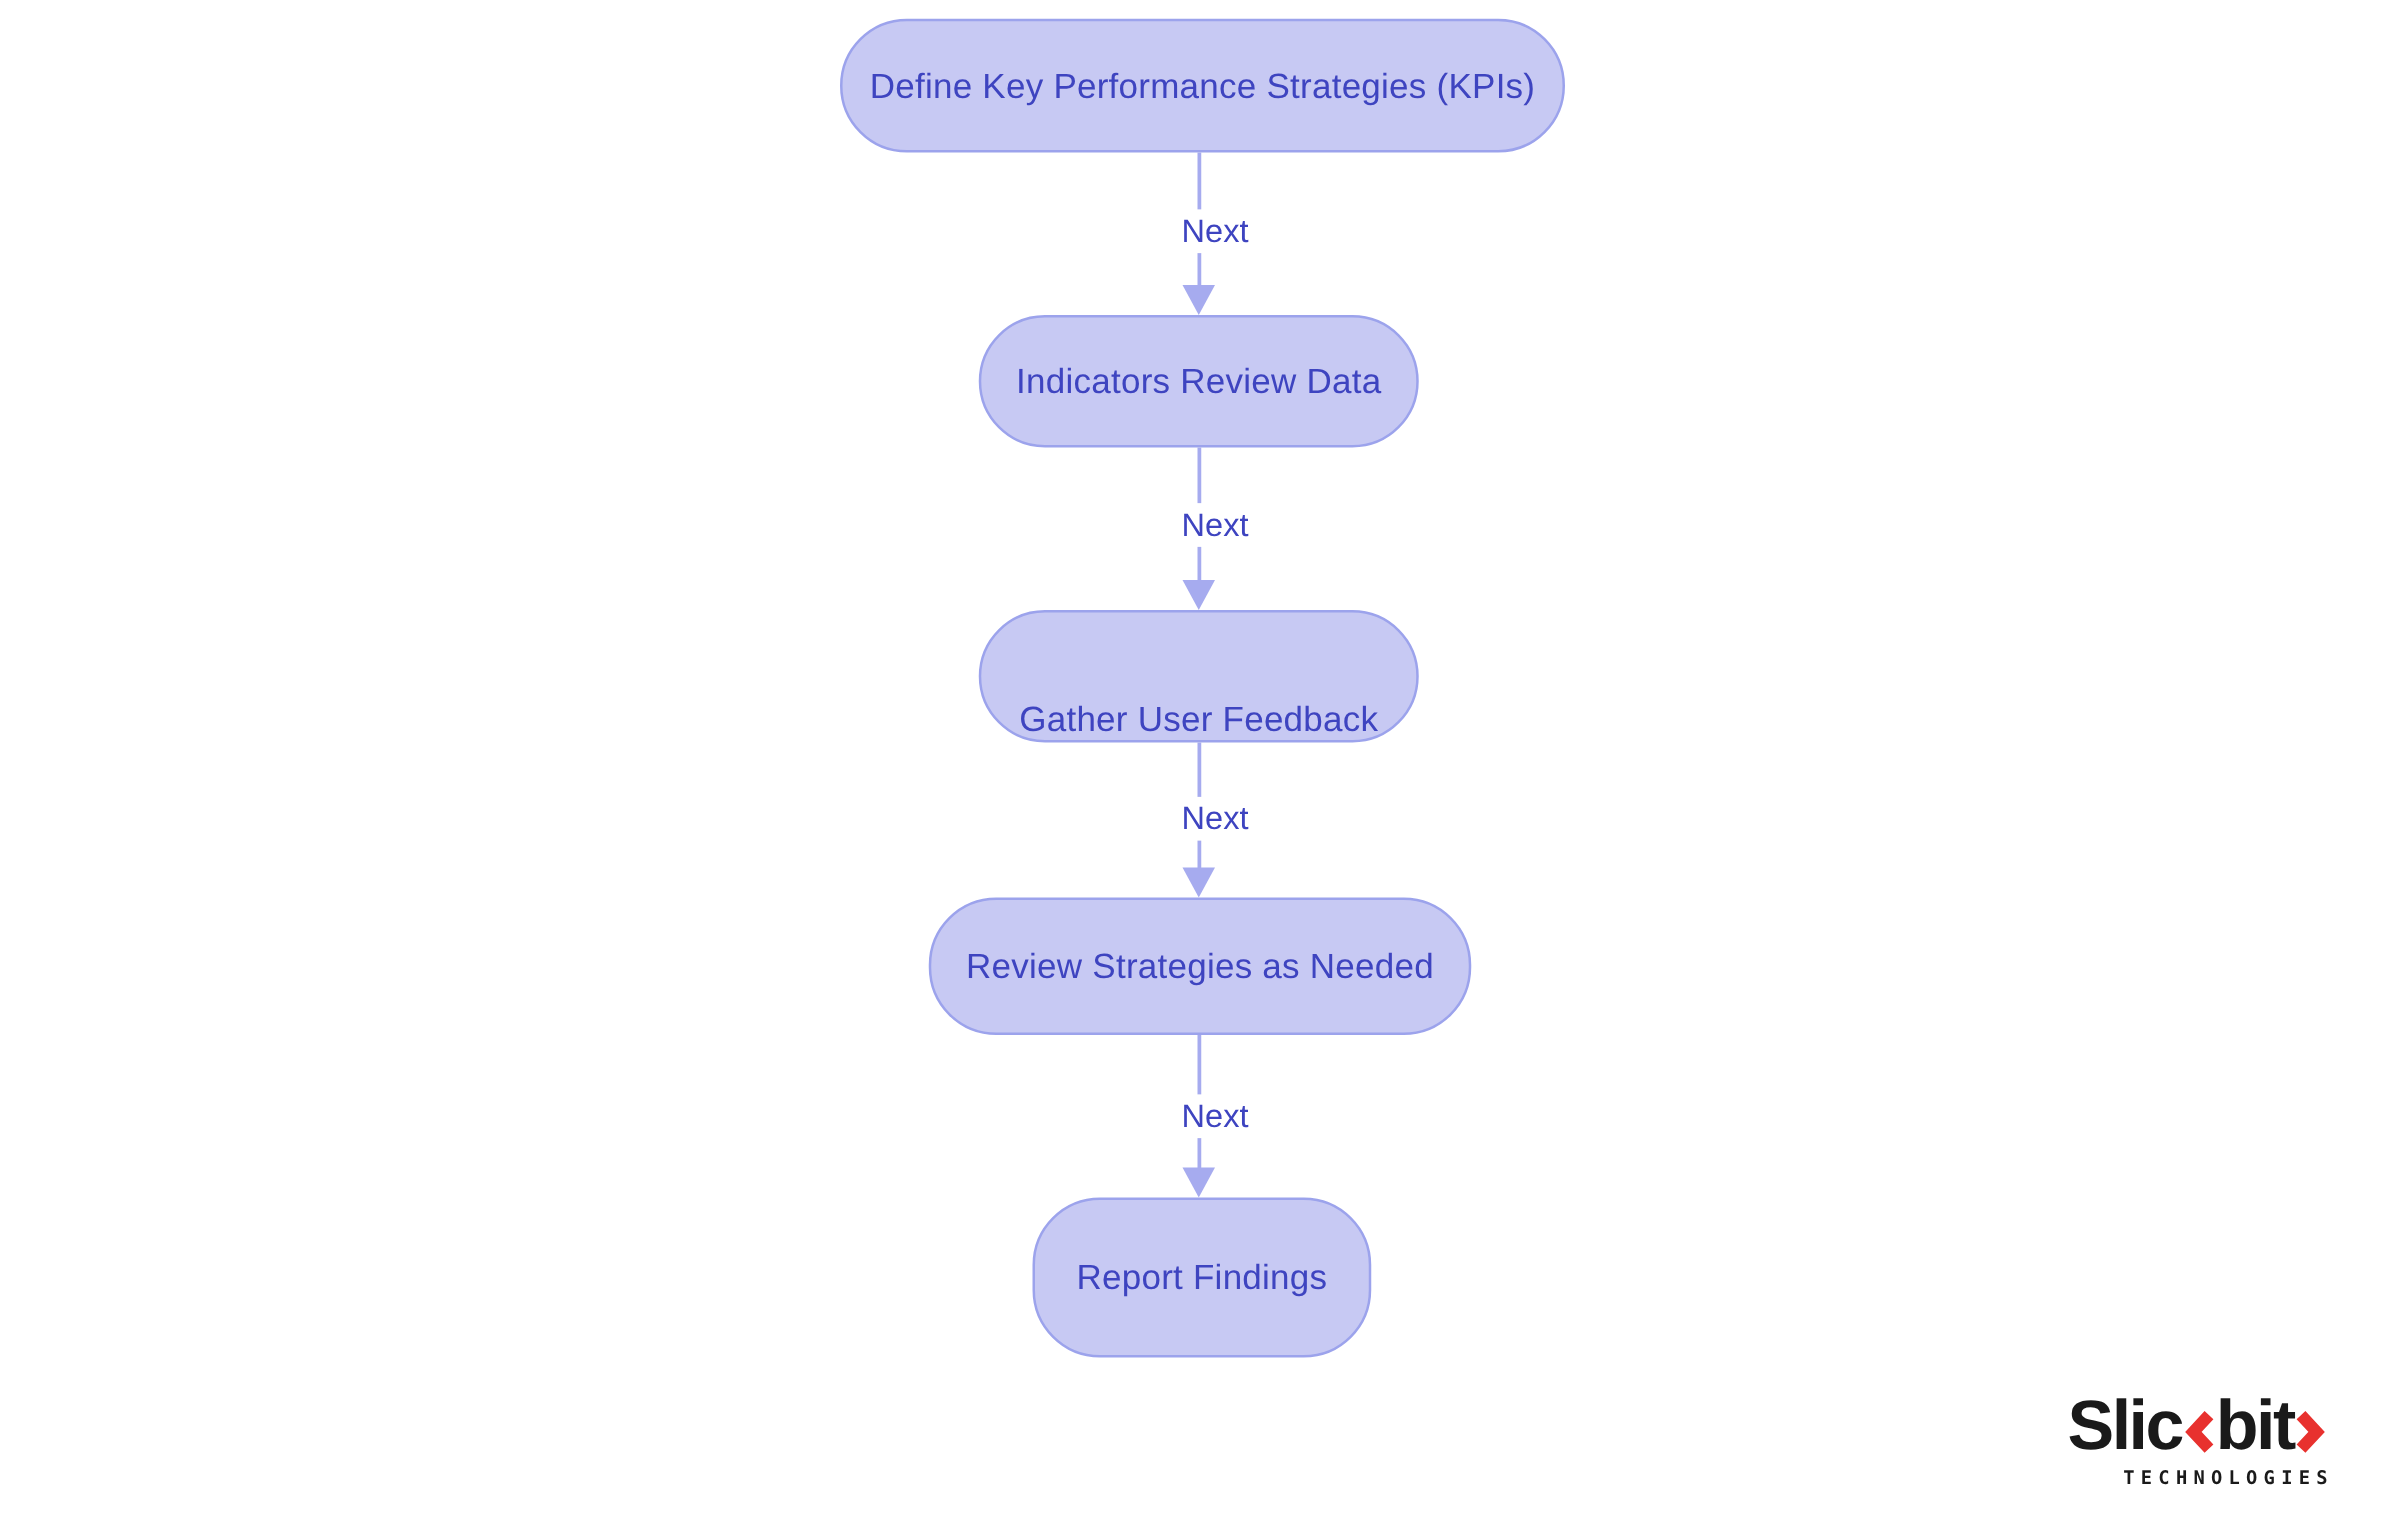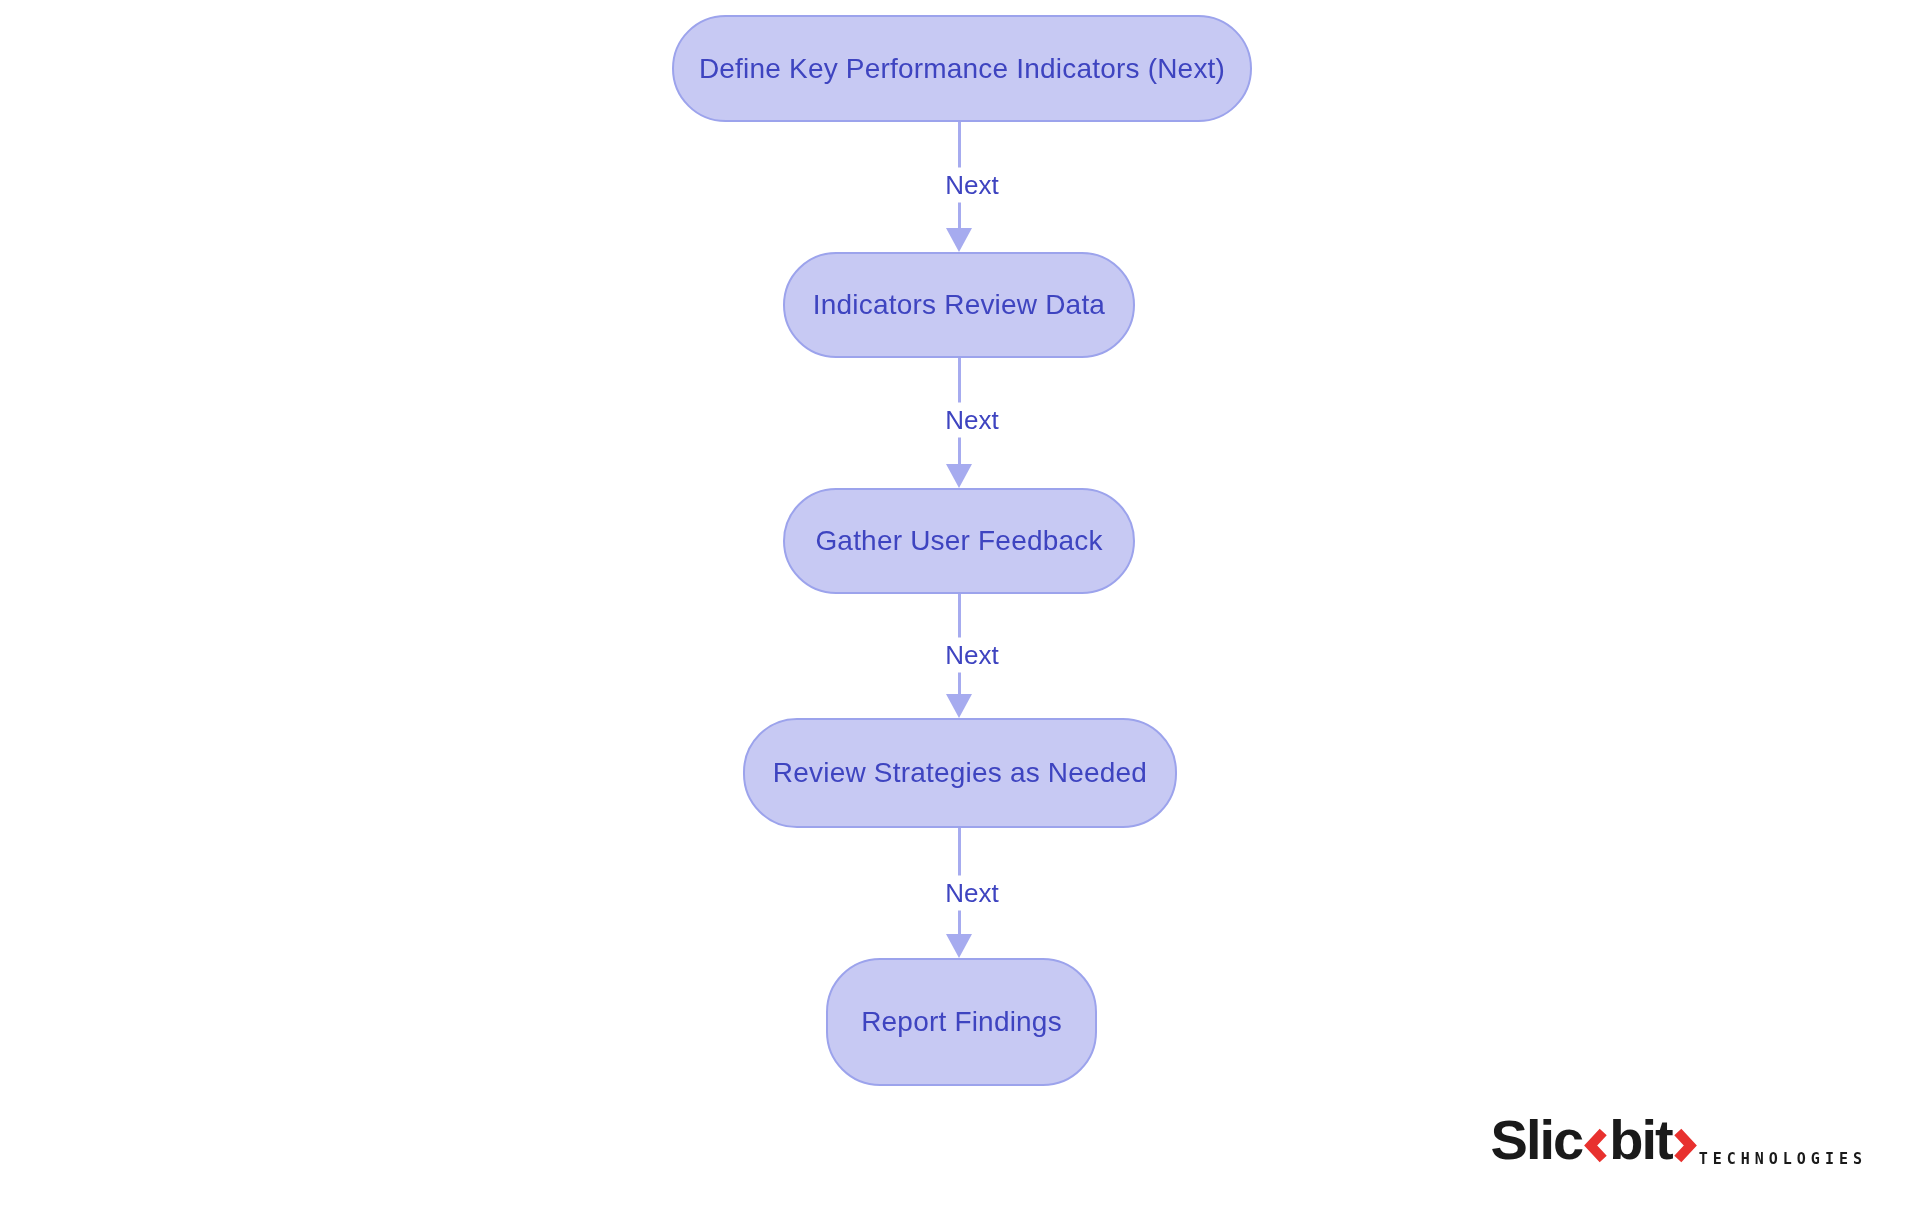--- a/index.html
+++ b/index.html
@@ -21,21 +21,21 @@
     border-radius: 54px;
     display: flex;
     align-items: center;
     justify-content: center;
     color: var(--node-text, #3e44c0);
     font-size: 28px;
     letter-spacing: 0.2px;
   }
   .n1 { left: 672px; top: 15px;  width: 580px; height: 107px; }
   .n2 { left: 783px; top: 252px; width: 352px; height: 106px; }
-  .n3 { left: 783px; top: 488px; width: 352px; height: 106px; }
+  .n3 { left: 783px; top: 488px; width: 352px; height: 106px; align-items: flex-end; }
   .n4 { left: 743px; top: 718px; width: 434px; height: 110px; }
   .n5 { left: 826px; top: 958px; width: 271px; height: 128px; }
 
   
   .cline {
     position: absolute;
     left: 958px;
     width: 3px;
     background: var(--arrow, #a6abef);
   }
@@ -75,21 +75,21 @@
   .t2 { top: 420px; }
   .t3 { top: 655px; }
   .t4 { top: 893px; }
 
   
   .logo {
     position: absolute;
     right: 58px;
     top: 1112px;
     display: flex;
-    flex-direction: row;
+    flex-direction: column;
     align-items: flex-end;
   }
   .wordmark {
     display: flex;
     align-items: center;
     font-size: 56px;
     font-weight: bold;
     letter-spacing: -2px;
     color: var(--logo-black, #1a1a1a);
     line-height: 1;
@@ -118,21 +118,21 @@
     color: var(--logo-black, #1a1a1a);
     text-align: center;
   }
 </style>
 </head>
 <body>
 
 <div class="canvas">
 
   <div class="node n1">
-    <span>Define Key Performance Indicators (Next)</span>
+    <span>Define Key Performance Strategies (KPIs)</span>
   </div>
   <div class="node n2">
     <span>Indicators Review Data</span>
   </div>
   <div class="node n3">
     <span>Gather User Feedback</span>
   </div>
   <div class="node n4">
     <span>Review Strategies as Needed</span>
   </div>

